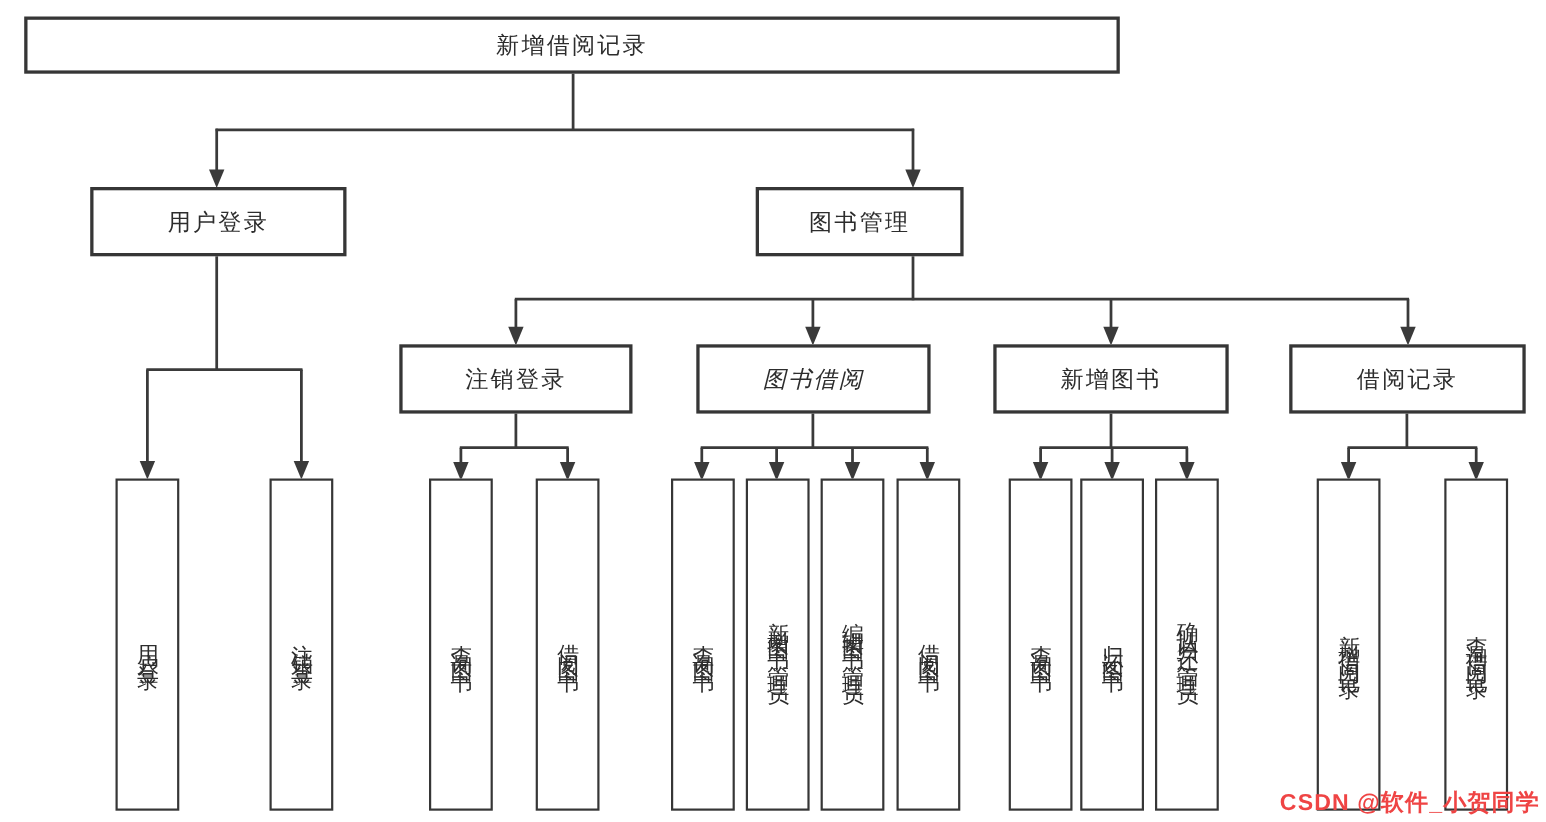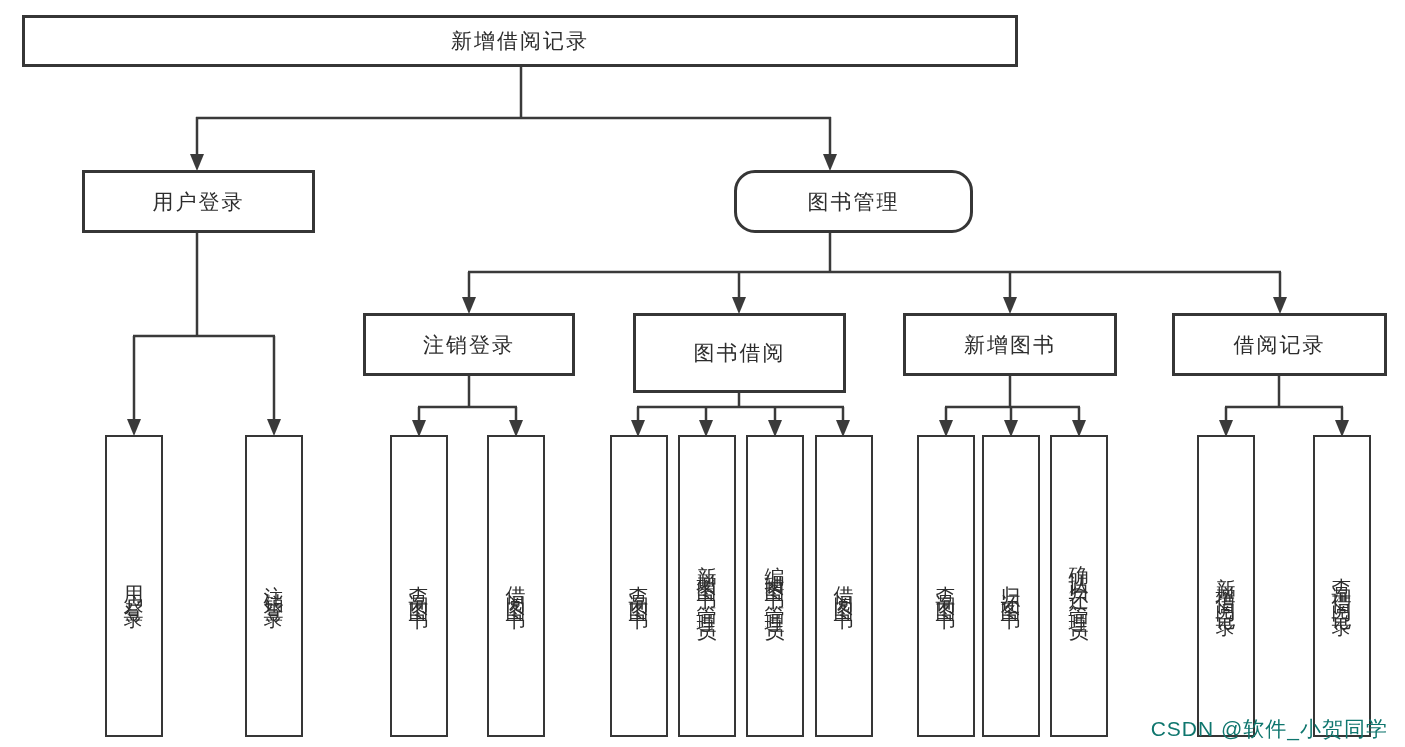--- a/index.html
+++ b/index.html
@@ -38,27 +38,28 @@
   .leaf {
     border-width: 2.5px;
     writing-mode: vertical-rl;
     font-size: 20px;
     letter-spacing: 8px;
     line-height: 1;
   }
 
   .watermark {
     position: absolute;
-    right: 17px;
+    right: 5px;
     bottom: 4px;
-    color: #0f766e;
+    color: #ef4444;
     font-size: 21px;
     letter-spacing: 1px;
     z-index: 3;
     white-space: nowrap;
+    font-weight: bold;
   }
 </style>
 </head>
 <body>
 
 <div class="canvas">
 
   <svg class="connectors" width="1405" height="747" viewBox="0 0 1405 747" xmlns="http://www.w3.org/2000/svg">
     <g stroke="#3a3a3a" stroke-width="2.5" fill="none">
 
@@ -121,24 +122,24 @@
       <polygon points="1011,437 1004,420 1018,420"></polygon>
       <polygon points="1079,437 1072,420 1086,420"></polygon>
       <polygon points="1226,437 1219,420 1233,420"></polygon>
       <polygon points="1342,437 1335,420 1349,420"></polygon>
     </g>
   </svg>
 
   <div class="box" style="left:22px; top:15px; width:996px; height:52px;">新增借阅记录</div>
 
   <div class="box" style="left:82px; top:170px; width:233px; height:63px;">用户登录</div>
-  <div class="box" style="left:734px; top:170px; width:239px; height:63px;border-radius:21px;">图书管理</div>
+  <div class="box" style="left:687px; top:170px; width:189px; height:63px;">图书管理</div>
 
   <div class="box" style="left:363px; top:313px; width:212px; height:63px;">注销登录</div>
-  <div class="box" style="left:633px; top:313px; width:213px; height:80px;">图书借阅</div>
+  <div class="box" style="left:633px; top:313px; width:213px; height:63px;font-style:italic;">图书借阅</div>
   <div class="box" style="left:903px; top:313px; width:214px; height:63px;">新增图书</div>
   <div class="box" style="left:1172px; top:313px; width:215px; height:63px;">借阅记录</div>
 
   <div class="box leaf" style="left:105px; top:435px; width:58px; height:302px;">用户登录</div>
   <div class="box leaf" style="left:245px; top:435px; width:58px; height:302px;">注销登录</div>
 
   <div class="box leaf" style="left:390px; top:435px; width:58px; height:302px;">查询图书</div>
   <div class="box leaf" style="left:487px; top:435px; width:58px; height:302px;">借阅图书</div>
 
   <div class="box leaf" style="left:610px; top:435px; width:58px; height:302px;">查询图书</div>

